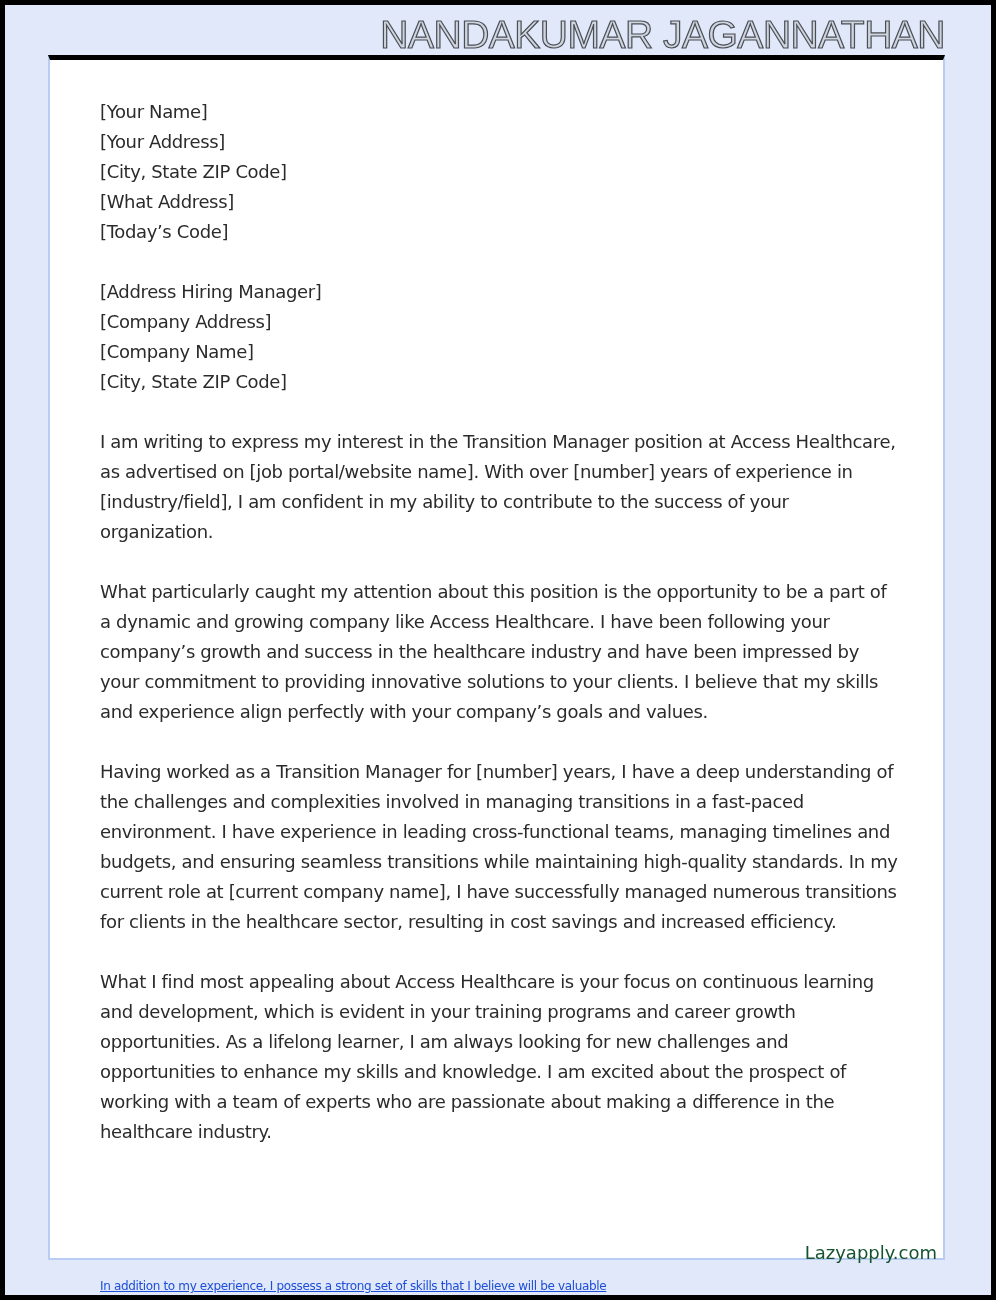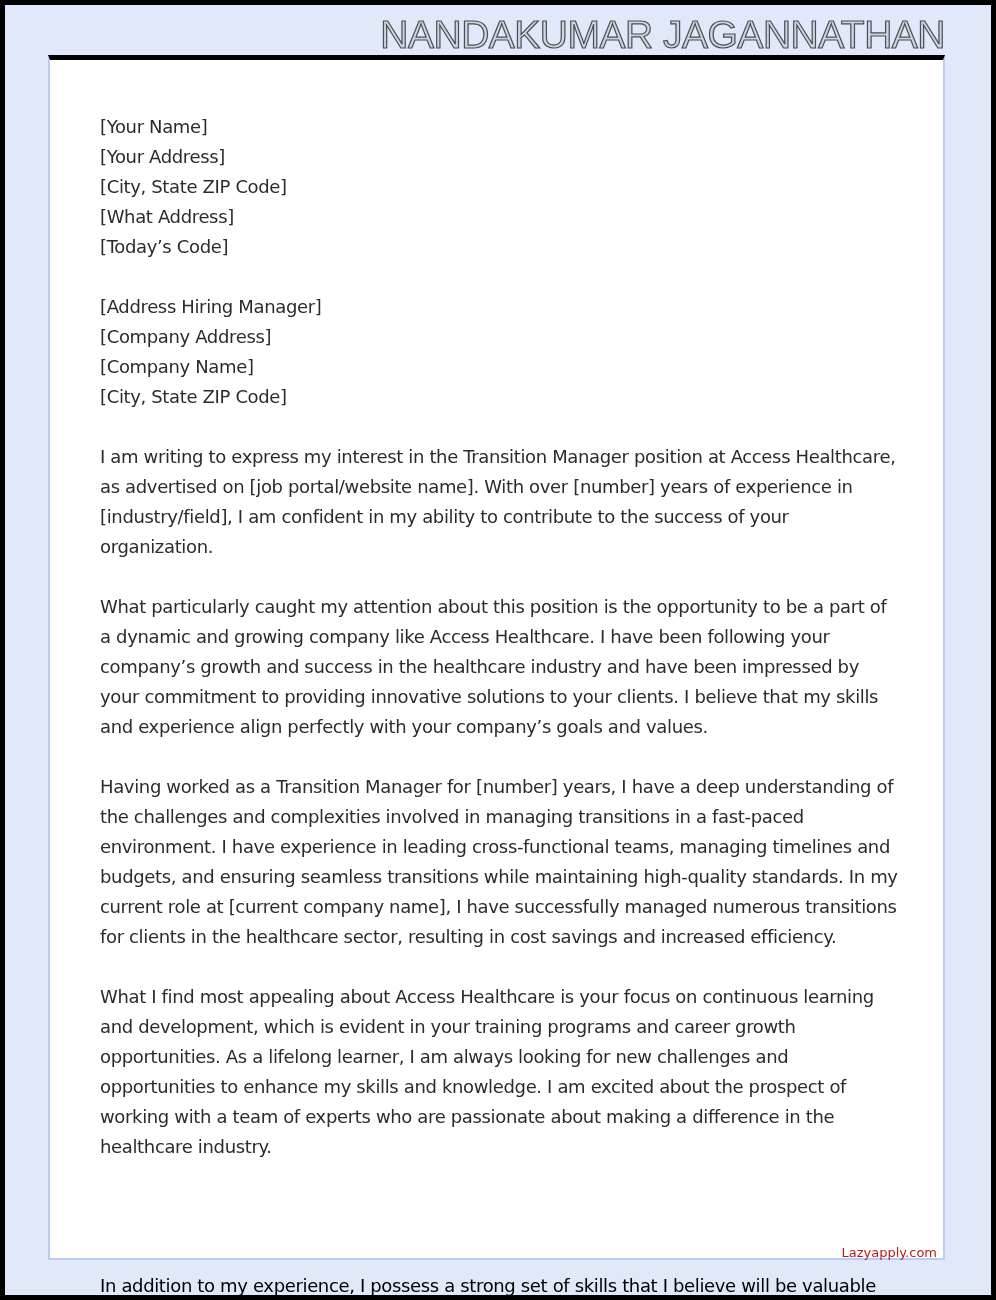--- a/index.html
+++ b/index.html
@@ -32,30 +32,31 @@
     border-right: 2px solid #b9cdf3;
     border-bottom: 2px solid #b9cdf3;
     box-sizing: border-box;
   }
   .content {
     position: absolute; left: 95px; top: 92px; width: 800px;
     color: #2b2b2b;
     font-size: 18px; line-height: 30px;
     letter-spacing: -0.35px;
   }
-  .content p { margin: 15px 0 30px 0; }
+  .content p { margin: 0 0 30px 0; }
   .addr-line { display: block; }
   .watermark {
     position: absolute; right: 54px; top: 1239px;
-    font-size: 13px; color: #b91c1c; line-height: 18px;
+    font-size: 18px; color: #14532d; line-height: 18px;
   }
   .overflow-para {
     position: absolute; left: 95px; top: 1266px; width: 820px;
-    color: #000000; font-size: 18px; line-height: 30px; letter-spacing: -0.35px;
+    color: #1d4ed8; font-size: 12px; line-height: 30px; letter-spacing: -0.35px;
     white-space: nowrap;
+    text-decoration: underline;
   }
 </style>
 </head>
 <body>
 
 <div class="page">
   <div class="name-heading">NANDAKUMAR JAGANNATHAN</div>
 
   <div class="card"></div>
 

